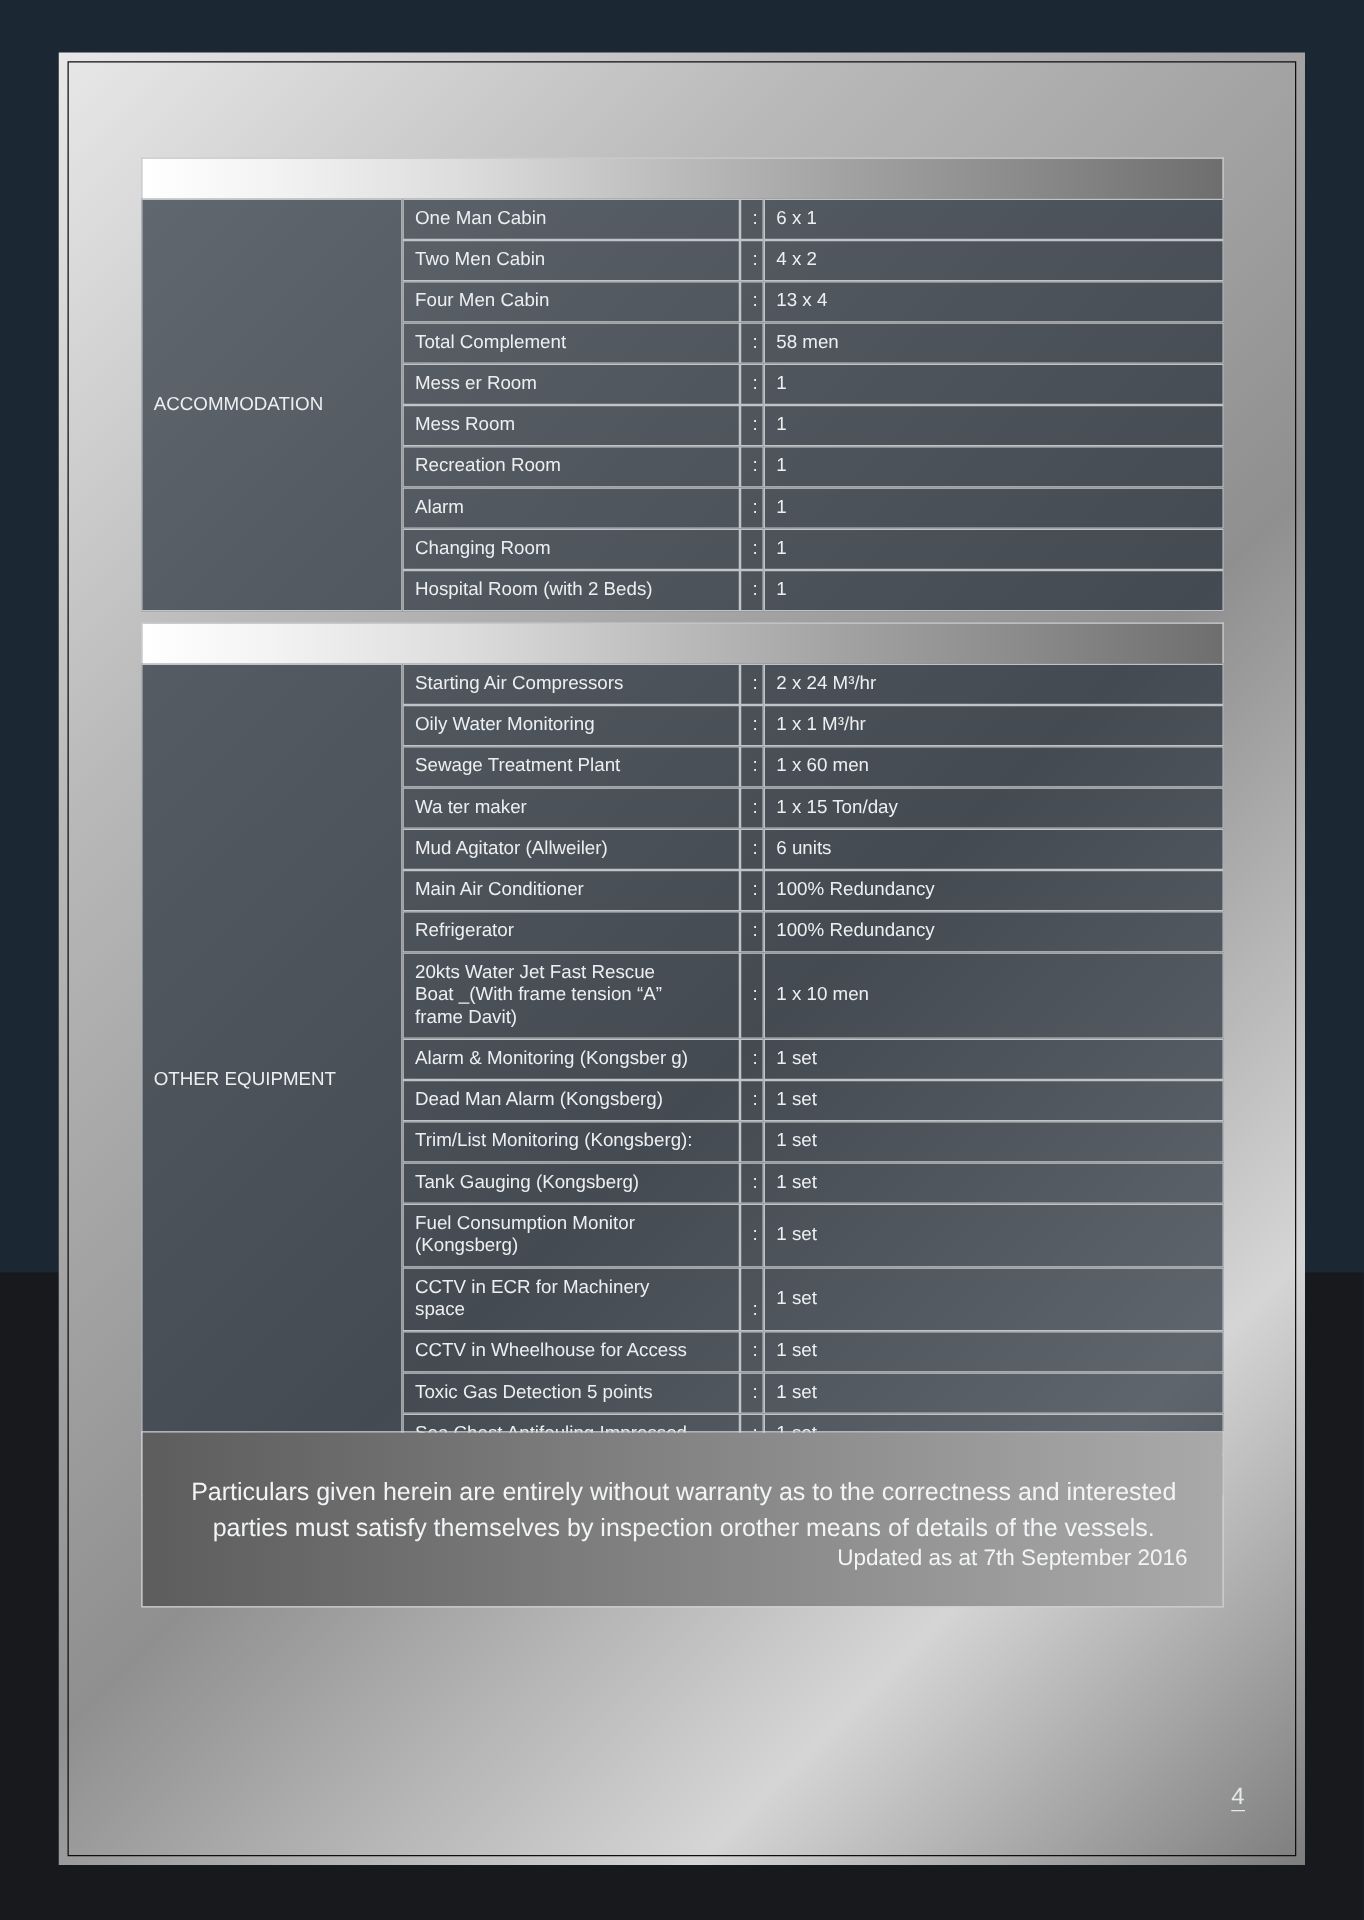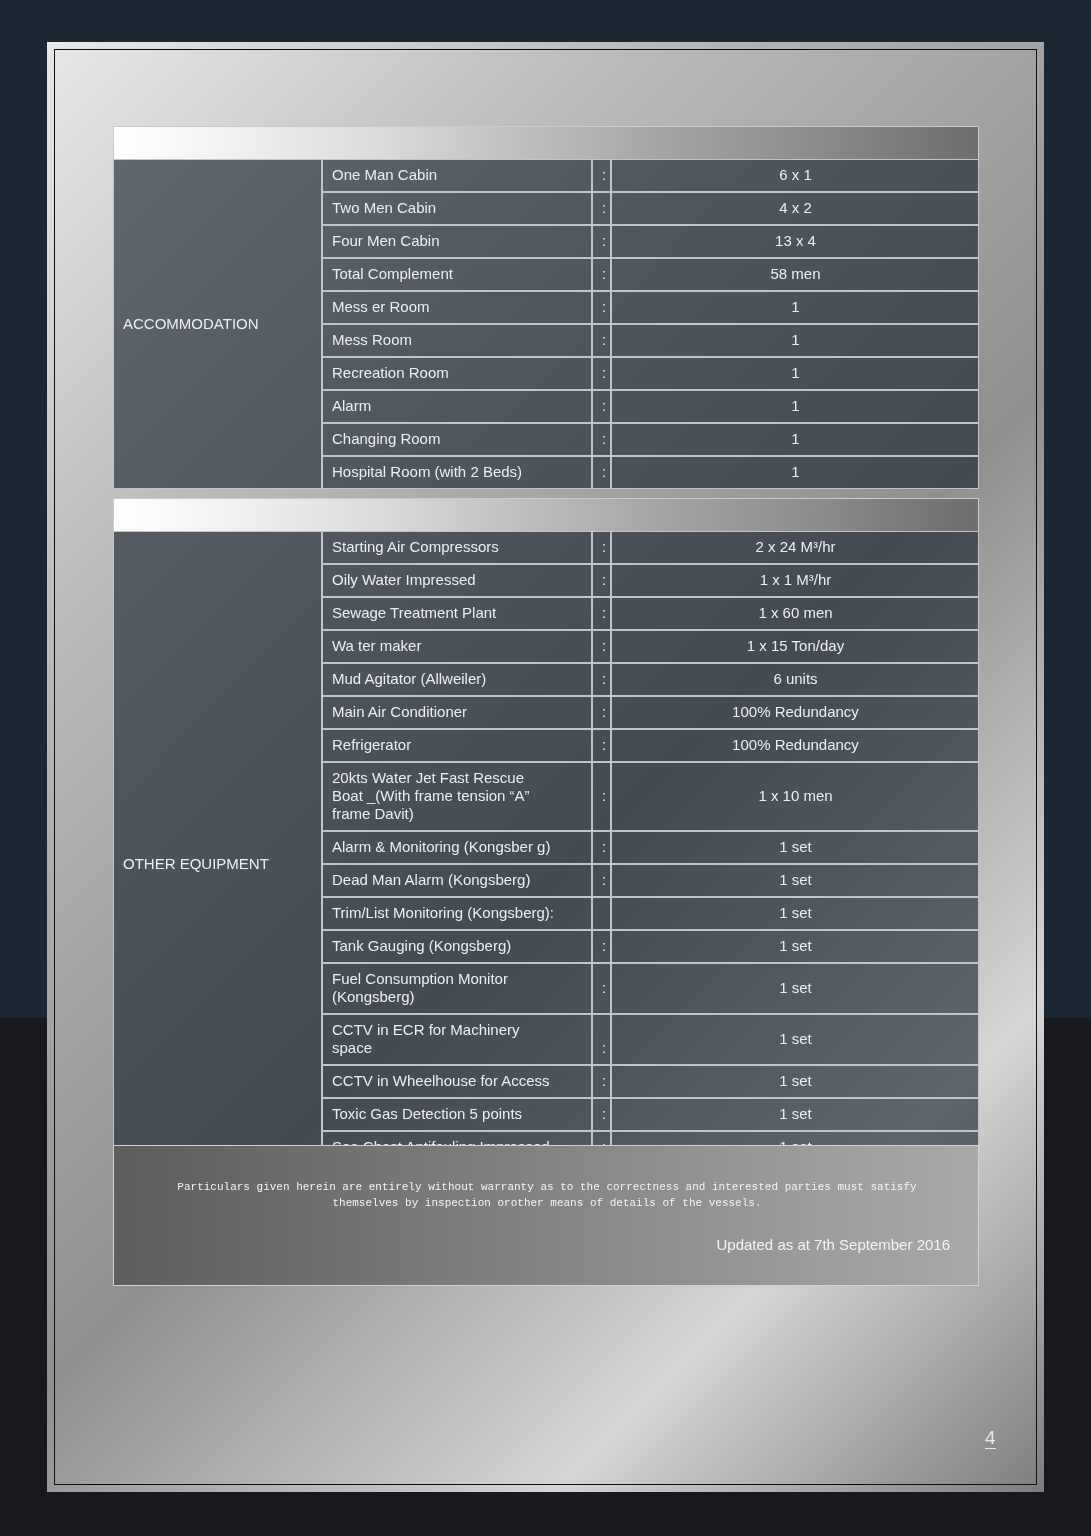--- a/index.html
+++ b/index.html
@@ -64,38 +64,38 @@
     border-right:none;
     border-top:none;
     border-bottom:none;
     font-size:16px;
     padding-left:7px;
     vertical-align:middle;
     width:209px;
   }
   td.lbl   { width:270px; padding-left:13px;margin-left:13px; }
   td.colon { width:18px; text-align:center; padding:0 2px; position:relative; }
-  td.val   { width:auto; padding-left:8px;text-align:center; }
+  td.val   { width:auto; padding-left:8px; }
   td.colon.bottom-colon  { vertical-align:bottom; }
 
   .twoline  { white-space:pre-line; }
 
   
   #footer {
     position:absolute; left:113px; top:1145px; width:866px; height:141px;
     background:linear-gradient(to right,#5d5d5d 0%,#6a6a6a 18%,#7c7c7c 40%,#8d8d8d 62%,#9d9d9d 82%,#a9a9a9 100%);
     border:1px solid #cfd2d5;
     color:#f2f4f6;
   }
   #disclaimer {
     position:absolute; left:0; top:34px; width:866px;
-    text-align:center; font-size:11px; line-height:1.45; padding:0 38px;font-family:Liberation Mono, monospace;
+    text-align:center; font-size:20px; line-height:1.45; padding:0 38px;
   }
   #updated {
-    position:absolute; right:28px; top:90px; font-size:15px;
+    position:absolute; right:28px; top:90px; font-size:18px;
   }
 
   
   #pagenum {
     position:absolute; left:985px; top:1428px;
     color:#e6e9ec; font-size:19px;
     border-bottom:1.5px solid #e6e9ec;
     padding-bottom:1px; line-height:1;
   }
 </style>
@@ -2289,21 +2289,21 @@
   <div class="band second"></div>
   <table class="spec">
     <tbody>
       <tr>
         <td class="sec" rowspan="18">OTHER EQUIPMENT</td>
         <td class="lbl">Starting Air Compressors</td>
         <td class="colon">:</td>
         <td class="val">2 x 24 M³/hr</td>
       </tr>
       <tr>
-        <td class="lbl">Oily Water Impressed</td>
+        <td class="lbl">Oily Water Monitoring</td>
         <td class="colon">:</td>
         <td class="val">1 x  1 M³/hr</td>
       </tr>
       <tr>
         <td class="lbl">Sewage Treatment Plant</td>
         <td class="colon">:</td>
         <td class="val">1 x 60 men</td>
       </tr>
       <tr>
         <td class="lbl">Wa  ter maker</td>

